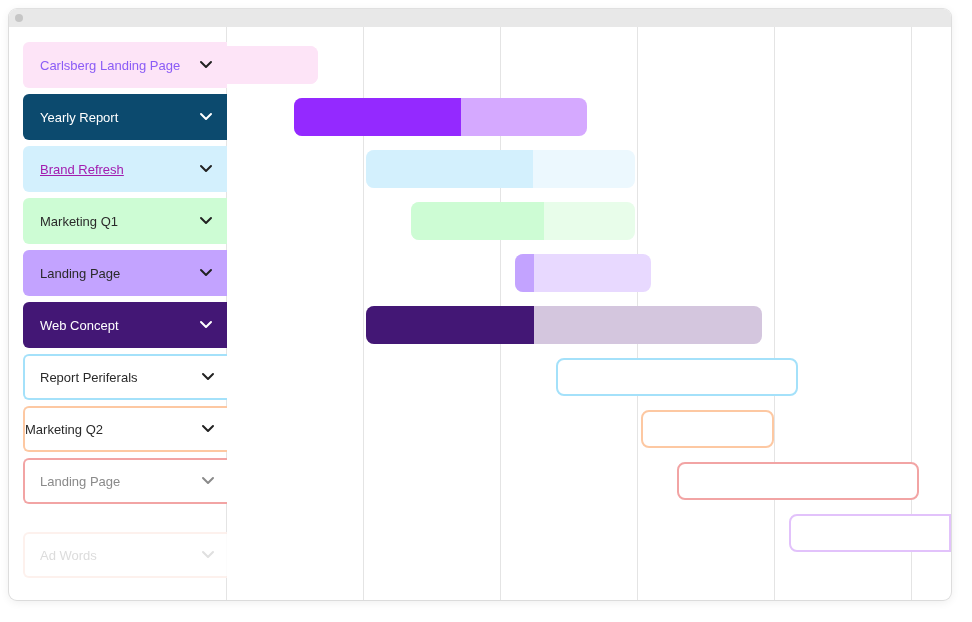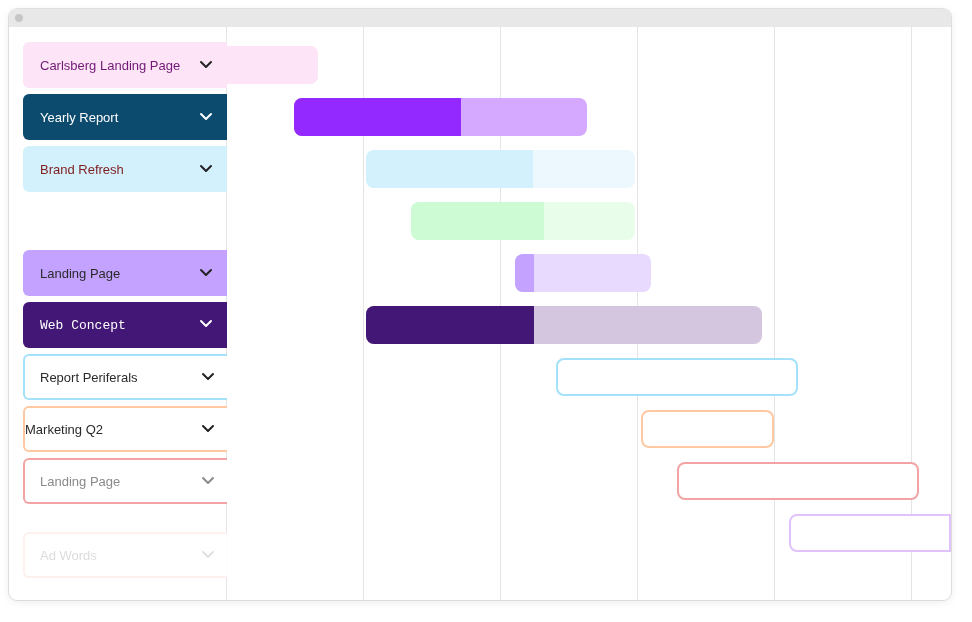--- a/index.html
+++ b/index.html
@@ -23,60 +23,66 @@
   <div class="titlebar">
     <div class="dot"></div>
   </div>
   <div class="content" id="content">
       <div class="gridline" style="left: 217px;"></div>
       <div class="gridline" style="left: 354px;"></div>
       <div class="gridline" style="left: 491px;"></div>
       <div class="gridline" style="left: 628px;"></div>
       <div class="gridline" style="left: 765px;"></div>
       <div class="gridline" style="left: 902px;"></div>
-      <div class="label" style="top: 15px; background: rgb(253, 228, 247); color: #701a75;">
+      <div class="label" style="top: 15px; background: rgb(253, 228, 247); color: #8b5cf6;">
         <span>Carlsberg Landing Page</span>
         <span class="chev"><svg viewBox="0 0 14 10" width="14" height="10">
             <path d="M2 2 L7 7 L12 2" fill="none" stroke="#222222" stroke-width="2" stroke-linecap="round" stroke-linejoin="round"></path>
           </svg></span>
       </div>
       <div class="bar" style="top: 19px; left: 218px; width: 91px; background: rgb(253, 228, 247); border-radius: 0px 8px 8px 0px;">
         <div class="prog" style="width: 91px; background: rgb(253, 228, 247);"></div>
       </div>
       <div class="label" style="top: 67px; background: #0c4a6e; color: rgb(255, 255, 255); text-align: center;">
         <span>Yearly Report</span>
         <span class="chev"><svg viewBox="0 0 14 10" width="14" height="10">
             <path d="M2 2 L7 7 L12 2" fill="none" stroke="#ffffff" stroke-width="2" stroke-linecap="round" stroke-linejoin="round"></path>
           </svg></span>
       </div>
       <div class="bar" style="top: 71px; left: 285px; width: 293px; background: rgb(213, 169, 255);">
         <div class="prog" style="width: 167px; background: rgb(148, 41, 255);"></div>
       </div>
-      <div class="label" style="top: 119px; background: rgb(211, 240, 253); color: #7f1d1d;">
+      <div class="label" style="top: 119px; background: rgb(211, 240, 253); color: #a21caf; text-decoration: underline;">
         <span>Brand Refresh</span>
         <span class="chev"><svg viewBox="0 0 14 10" width="14" height="10">
             <path d="M2 2 L7 7 L12 2" fill="none" stroke="#222222" stroke-width="2" stroke-linecap="round" stroke-linejoin="round"></path>
           </svg></span>
       </div>
       <div class="bar" style="top: 123px; left: 357px; width: 269px; background: rgb(236, 248, 254);">
         <div class="prog" style="width: 167px; background: rgb(211, 240, 253);"></div>
+      </div>
+      <div class="label" style="top: 171px; background: rgb(205, 252, 212); color: rgb(42, 42, 42);">
+        <span>Marketing Q1</span>
+        <span class="chev"><svg viewBox="0 0 14 10" width="14" height="10">
+            <path d="M2 2 L7 7 L12 2" fill="none" stroke="#222222" stroke-width="2" stroke-linecap="round" stroke-linejoin="round"></path>
+          </svg></span>
       </div>
       <div class="bar" style="top: 175px; left: 402px; width: 224px; background: rgb(232, 253, 234);">
         <div class="prog" style="width: 133px; background: rgb(205, 252, 212);"></div>
       </div>
       <div class="label" style="top: 223px; background: rgb(195, 163, 255); color: rgb(42, 42, 42);">
         <span>Landing Page</span>
         <span class="chev"><svg viewBox="0 0 14 10" width="14" height="10">
             <path d="M2 2 L7 7 L12 2" fill="none" stroke="#222222" stroke-width="2" stroke-linecap="round" stroke-linejoin="round"></path>
           </svg></span>
       </div>
       <div class="bar" style="top: 227px; left: 506px; width: 136px; background: rgb(232, 217, 255);">
         <div class="prog" style="width: 19px; background: rgb(195, 163, 255);"></div>
       </div>
-      <div class="label" style="top: 275px; background: rgb(67, 23, 117); color: rgb(255, 255, 255); font-family: Liberation Mono, monospace;">
+      <div class="label" style="top: 275px; background: rgb(67, 23, 117); color: rgb(255, 255, 255);">
         <span>Web Concept</span>
         <span class="chev"><svg viewBox="0 0 14 10" width="14" height="10">
             <path d="M2 2 L7 7 L12 2" fill="none" stroke="#ffffff" stroke-width="2" stroke-linecap="round" stroke-linejoin="round"></path>
           </svg></span>
       </div>
       <div class="bar" style="top: 279px; left: 357px; width: 396px; background: rgb(212, 198, 222);">
         <div class="prog" style="width: 168px; background: rgb(67, 23, 117);"></div>
       </div>
       <div class="label" style="top: 327px; background: rgb(255, 255, 255); color: rgb(42, 42, 42); border-top: 2px solid rgb(164, 225, 250); border-right: none; border-bottom: 2px solid rgb(164, 225, 250); border-left: 2px solid rgb(164, 225, 250); border-image: initial; padding-left: 15px;">
         <span>Report Periferals</span>

